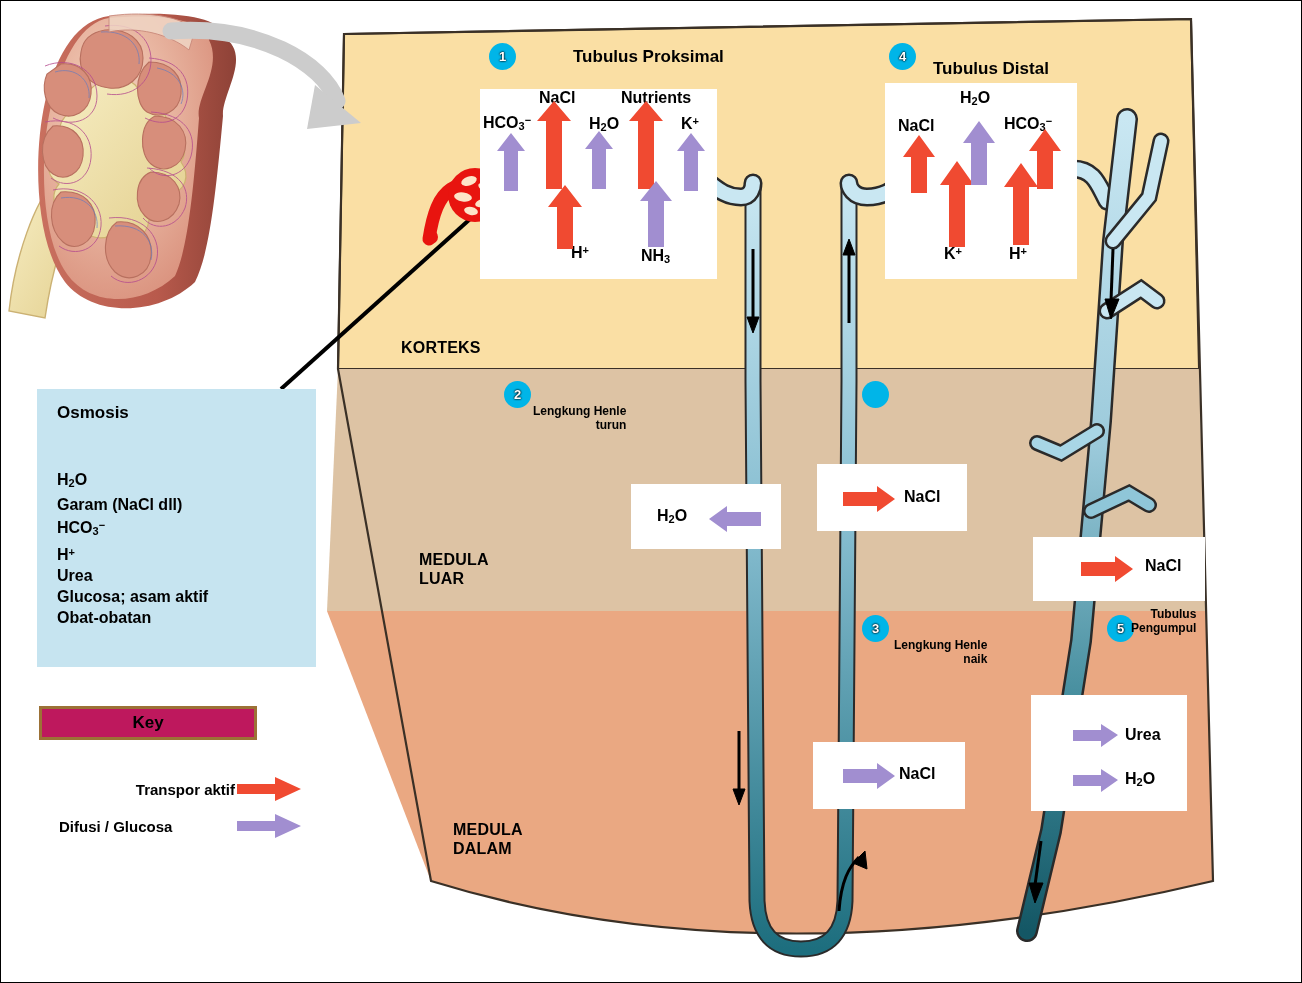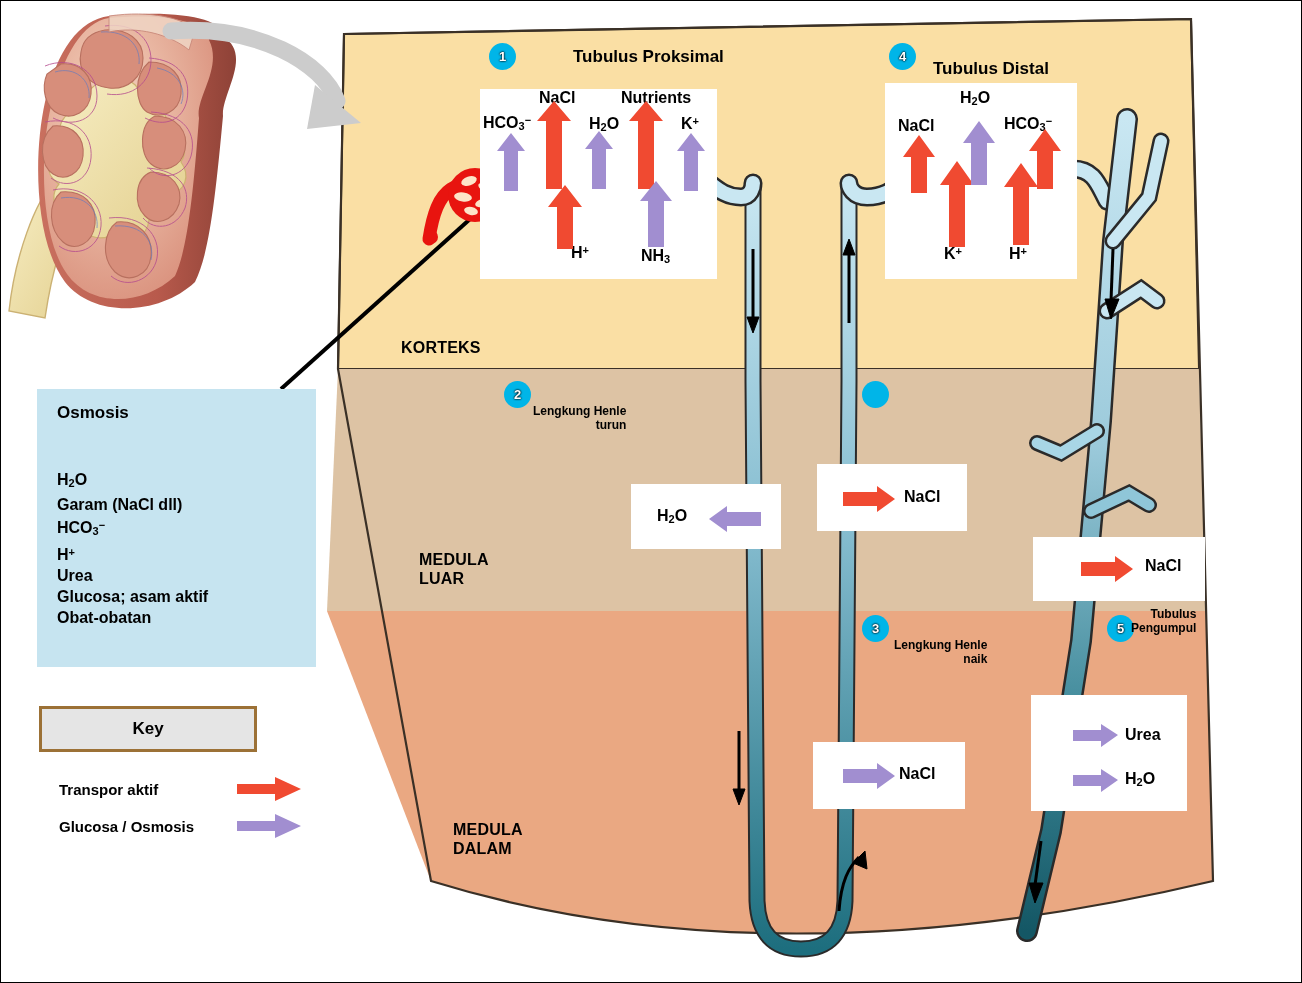--- a/index.html
+++ b/index.html
@@ -39,22 +39,22 @@
   #filtrasi-list{
     position:absolute;left:56px;top:468px;font-size:16px;font-weight:bold;
     line-height:21px;color:#000;font-family:"Liberation Sans",sans-serif;
   }
   #filtrasi-list div{white-space:pre;}
   #filtrasi-list sub{font-size:11px;vertical-align:-2px;}
   #filtrasi-list sup{font-size:11px;vertical-align:4px;}
 
   
   #key-box{
-    left:38px;top:705px;width:218px;height:46px;
-    background:#e5e5e5;border:3px solid #9c7136;box-sizing:border-box;
+    left:38px;top:705px;width:218px;height:34px;
+    background:#be185d;border:3px solid #9c7136;box-sizing:border-box;
     display:flex;align-items:center;justify-content:center;
   }
   #key-box span{font-size:17px;font-weight:bold;}
   .key-row{position:absolute;display:flex;align-items:center;}
   .key-row .k-text{font-size:15px;font-weight:bold;width:176px;}
 </style>
 </head>
 <body>
 
 <div id="canvas">
@@ -347,27 +347,27 @@
     <div>H<sup>+</sup></div>
     <div>Urea</div>
     <div>Glucosa; asam aktif</div>
     <div>Obat-obatan</div>
   </div>
 
   <div class="abs" id="key-box">
     <span>Key</span>
   </div>
 
-  <div class="key-row" style="left:58px;top:775px;">
+  <div class="key-row" style="left:58px;top:775px;text-align:right;">
     <span class="k-text">Transpor aktif</span>
     <svg width="70" height="26">
       <path d="M2,8 L40,8 L40,1 L66,13 L40,25 L40,18 L2,18 Z" fill="#f04a31"></path>
     </svg>
   </div>
 
   <div class="key-row" style="left:58px;top:812px;">
-    <span class="k-text">Glucosa / Osmosis</span>
+    <span class="k-text">Difusi / Glucosa</span>
     <svg width="70" height="26">
       <path d="M2,8 L40,8 L40,1 L66,13 L40,25 L40,18 L2,18 Z" fill="#a18ed0"></path>
     </svg>
   </div>
 
 </div>
 
 </body></html>

